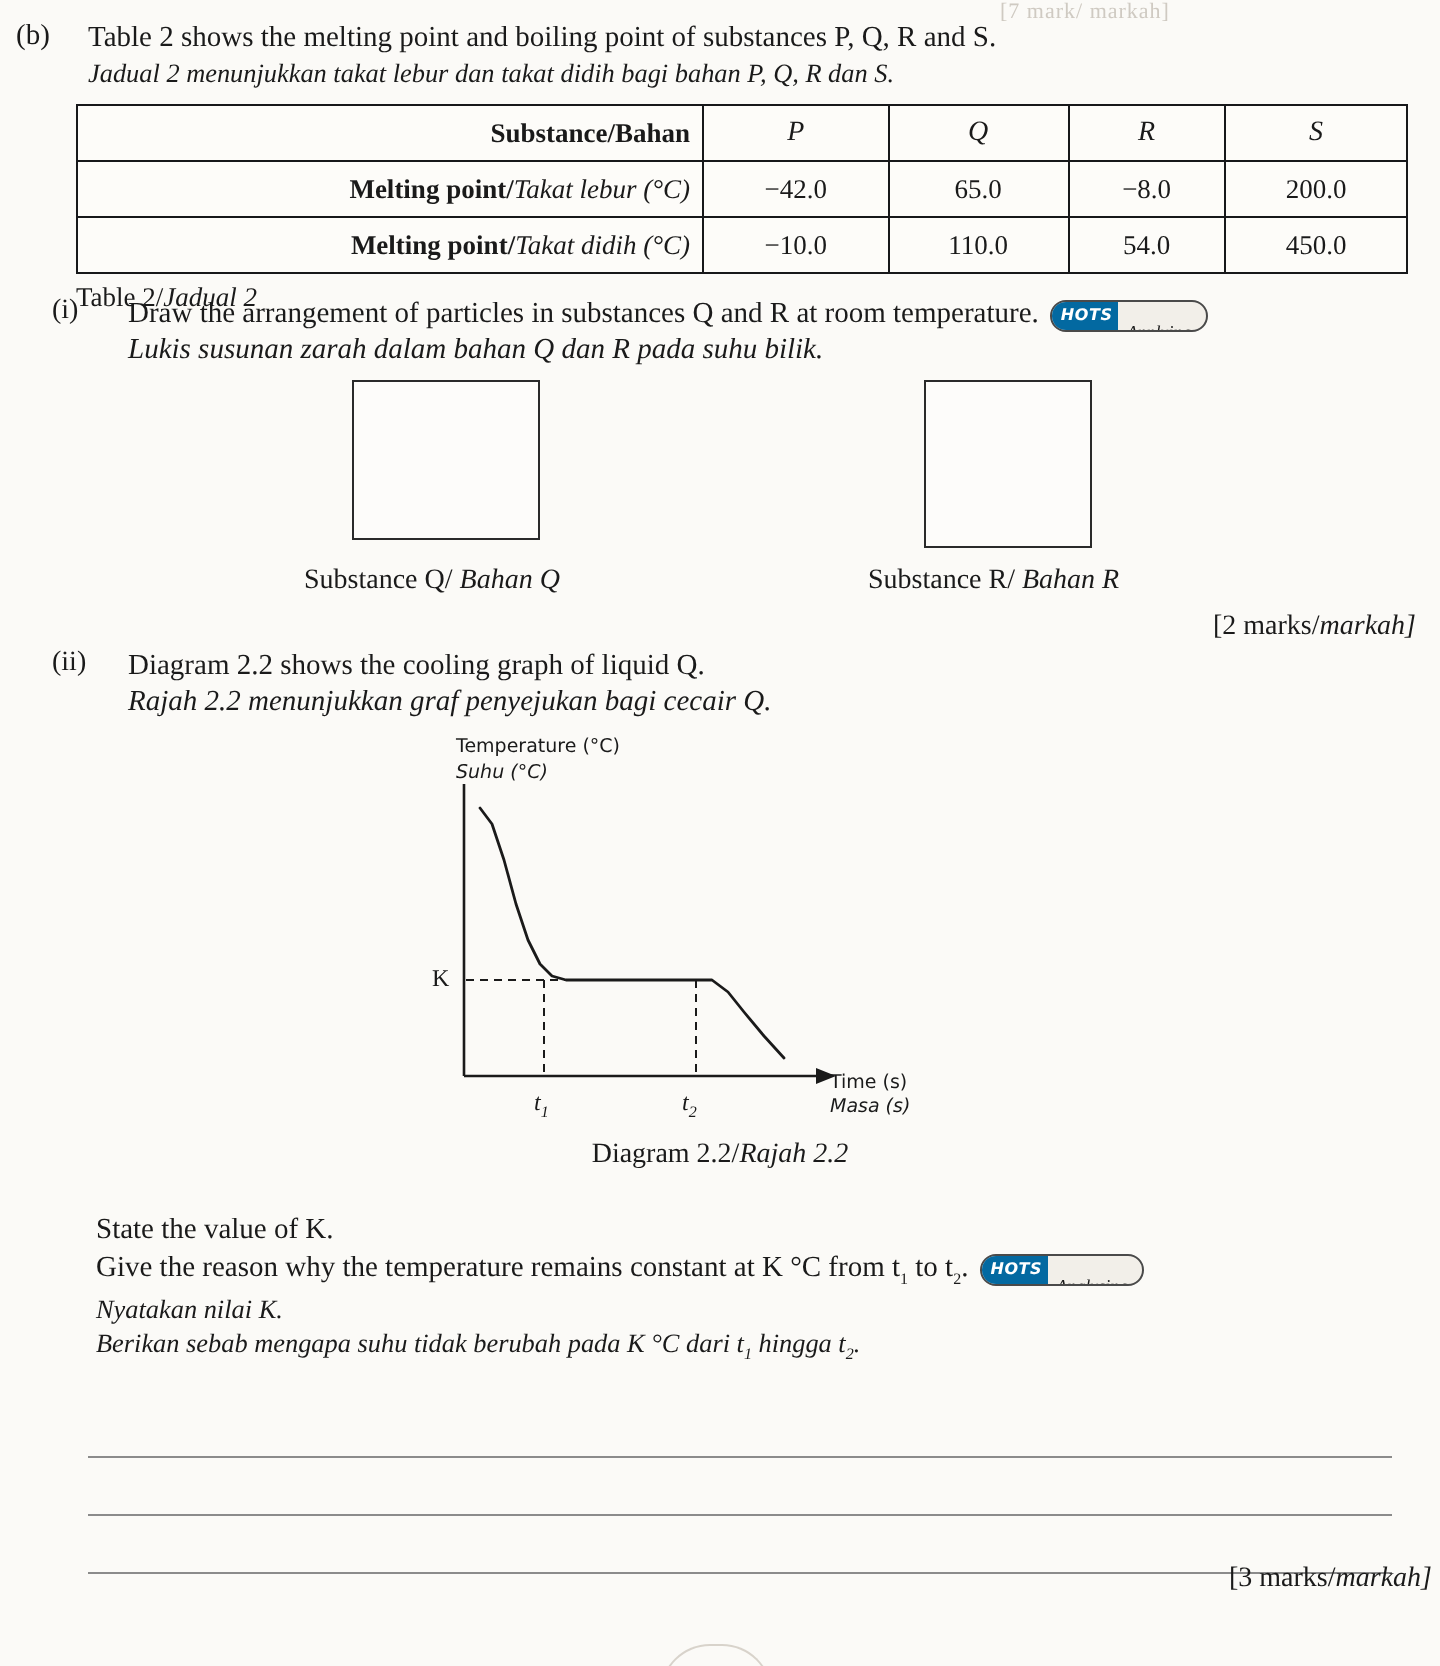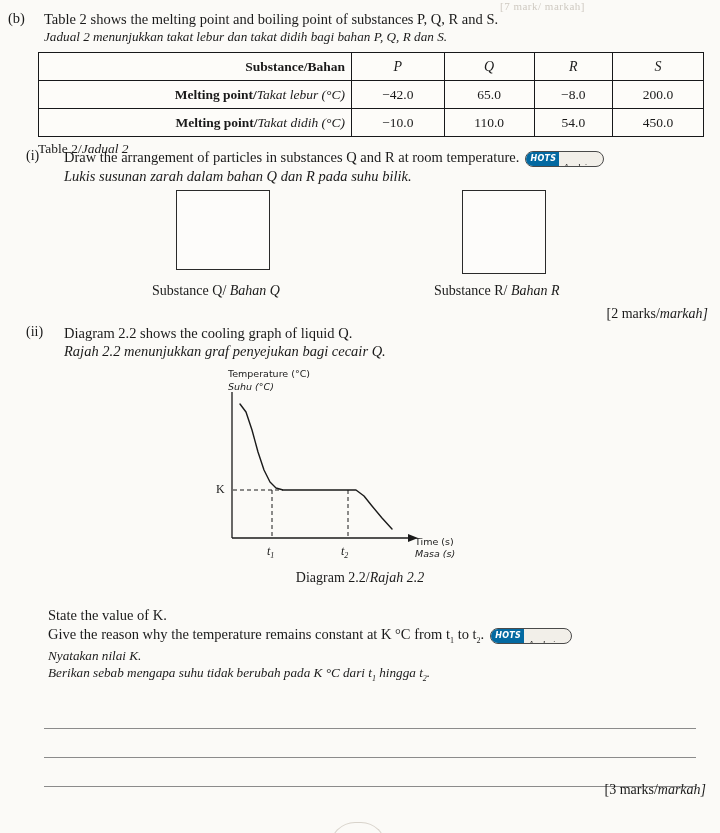--- a/index.html
+++ b/index.html
@@ -244,21 +244,21 @@
     left: 44px;
     width: 652px;
   }
   .aline {
     border-bottom: 1px solid #8b8b8b;
     height: 28px;
   }
   .marks3 {
     position: absolute;
     top: 782px;
-    right: 14px;
+    right: 4px;
     font-size: 14px;
   }
   .marks3 .it { font-style: italic; }
 
   .bottom-arc {
     position: absolute;
     left: 330px;
     top: 822px;
     width: 54px;
     height: 24px;

